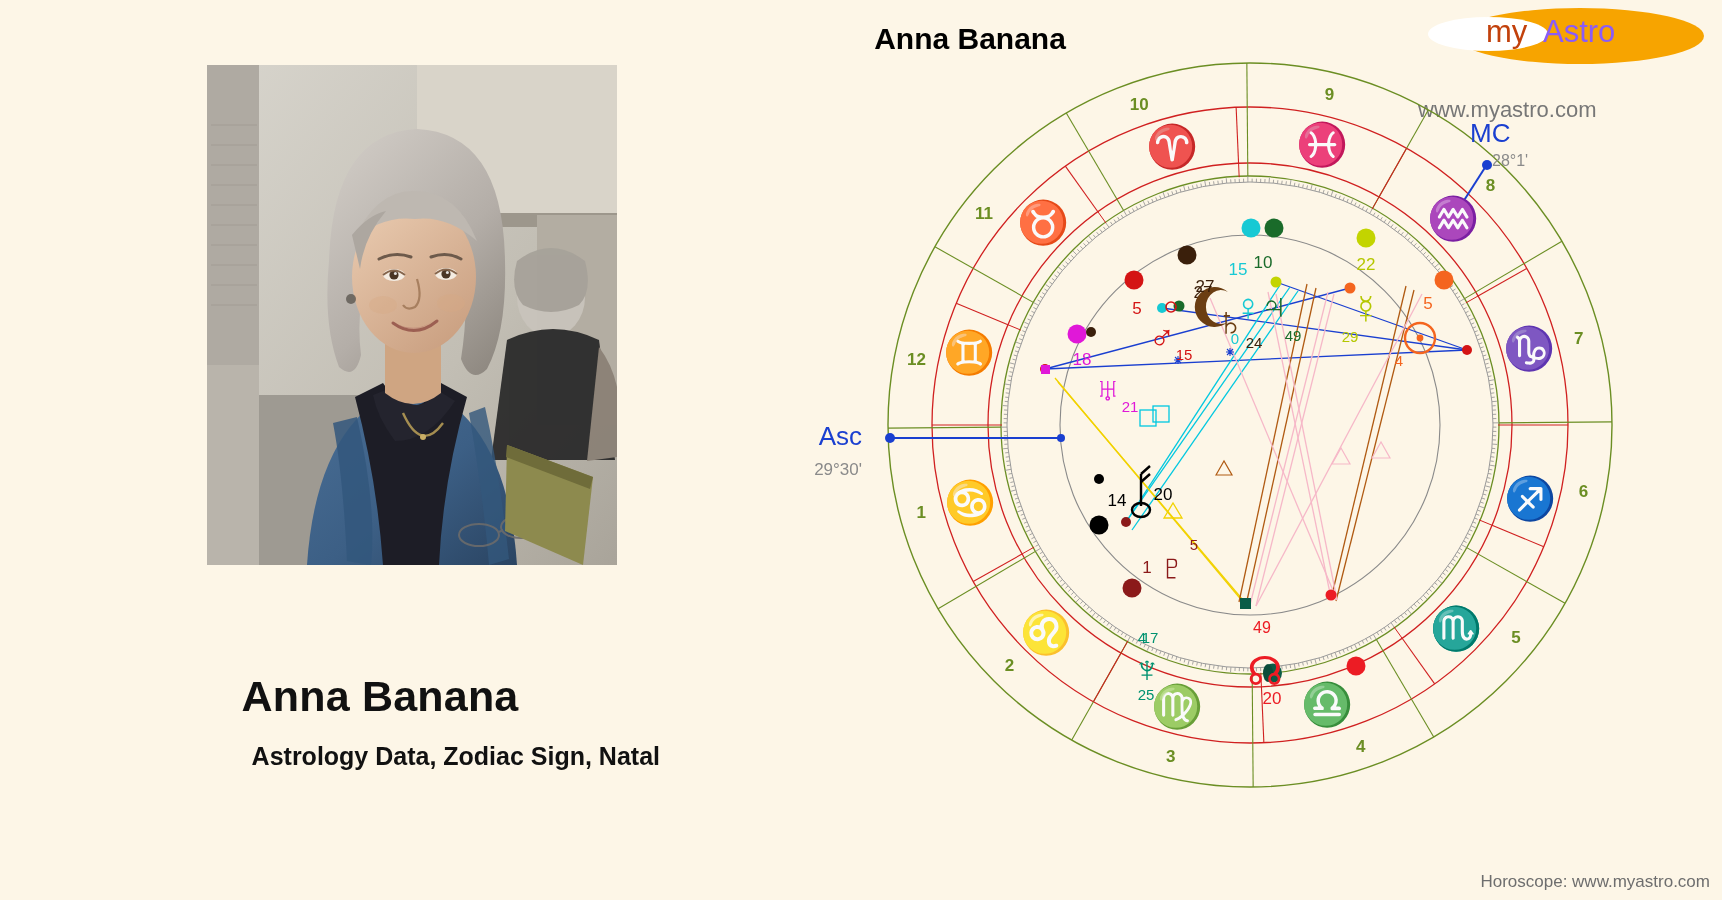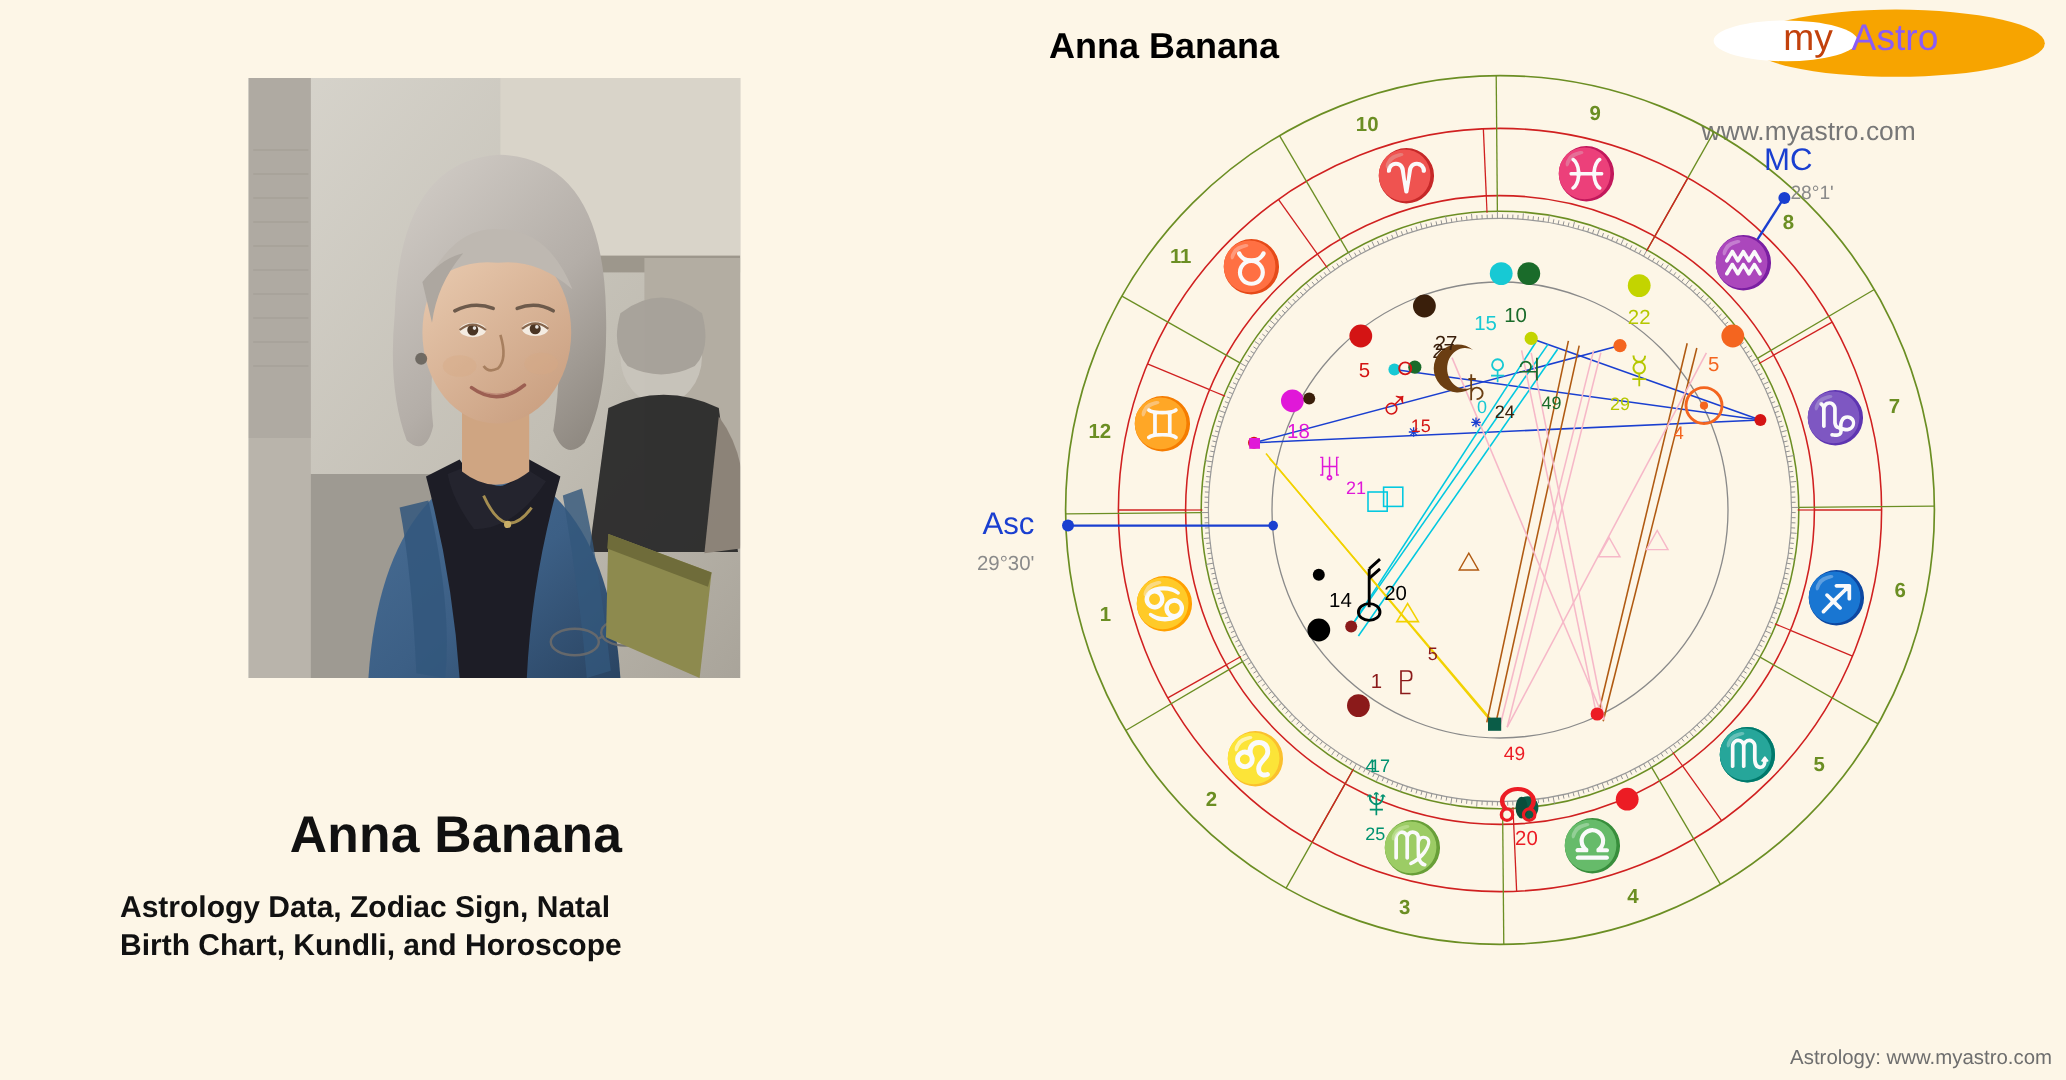--- a/index.html
+++ b/index.html
@@ -19,21 +19,21 @@
     background:#cfcdc6;overflow:hidden;
   }
   #photo{position:absolute;inset:0;}
   #person-name{
     position:absolute;left:0;top:672px;width:760px;
     text-align:center;font-size:43px;font-weight:bold;color:#111;
     letter-spacing:0.2px;
   }
   #person-subtitle{
     position:absolute;left:100px;top:740px;width:560px;
-    text-align:left;font-size:25px;font-weight:bold;color:#111;
+    text-align:right;font-size:25px;font-weight:bold;color:#111;
     line-height:1.28;
   }
 
   
   #chart-title{
     position:absolute;left:760px;top:22px;width:420px;
     text-align:center;font-size:30px;font-weight:bold;color:#000;
   }
   #logo-wrap{position:absolute;right:10px;top:6px;width:300px;height:80px;}
   #logo-ellipse{
@@ -170,35 +170,34 @@
         <ellipse cx="176" cy="240" rx="14" ry="9" fill="#d8a884" opacity="0.35"></ellipse>
         <ellipse cx="244" cy="238" rx="14" ry="9" fill="#d8a884" opacity="0.35"></ellipse>
 
         <circle cx="144" cy="234" r="5" fill="#5c5750" opacity="0.8"></circle>
       </svg>
     </div>
 
     <div id="person-name">Anna Banana</div>
     <div id="person-subtitle">
       <div>Astrology Data, Zodiac Sign, Natal</div>
-      <div>Birth Chart, Kundli, and Horoscope</div>
     </div>
   </div>
 
   <div id="chart-title">Anna Banana</div>
 
   <div id="logo-wrap">
     <div id="logo-ellipse"></div>
     <div id="logo-inner"></div>
     <div id="logo-my">my</div>
     <div id="logo-astro">Astro</div>
     <div id="logo-url">www.myastro.com</div>
   </div>
 
-  <div id="copyright">Astrology: www.myastro.com</div>
+  <div id="copyright">Horoscope: www.myastro.com</div>
 
   <div id="chart-holder">
   <svg width="880" height="800" viewBox="0 0 880 800">
 
     <g fill="none">
       <circle cx="440" cy="365" r="362" stroke="#6b8e23" stroke-width="1.4"></circle>
       <circle cx="440" cy="365" r="318" stroke="#d02020" stroke-width="1.3"></circle>
       <circle cx="440" cy="365" r="262" stroke="#d02020" stroke-width="1.3"></circle>
       <circle cx="440" cy="365" r="249" stroke="#6b8e23" stroke-width="1.3"></circle>
       <circle cx="440" cy="365" r="243" stroke="#9a9a9a" stroke-width="1"></circle>

